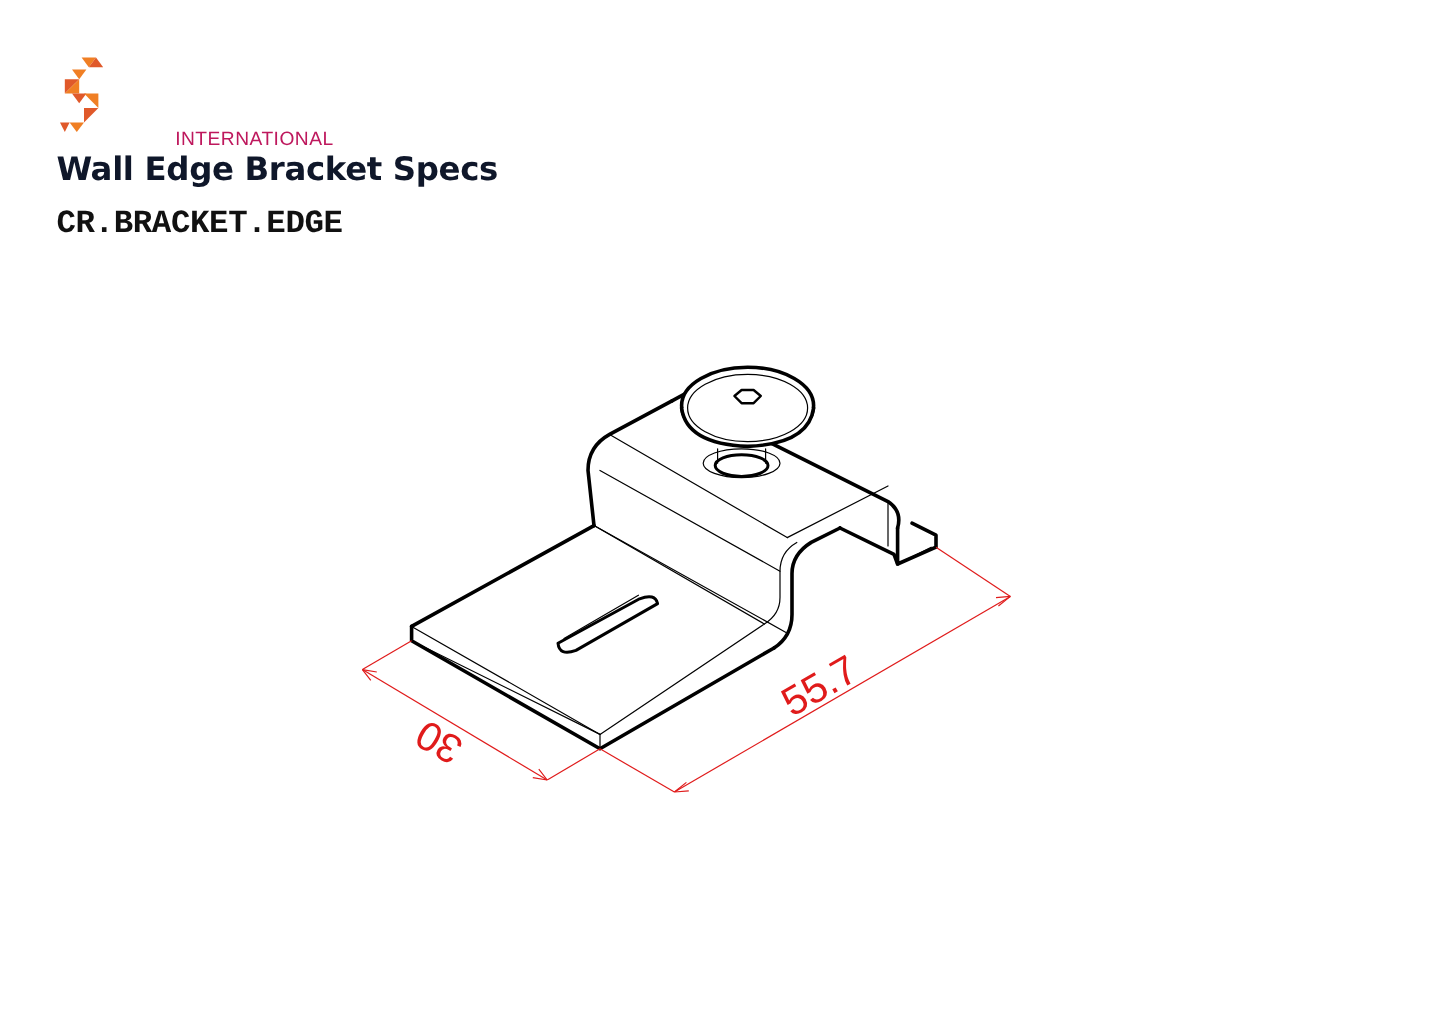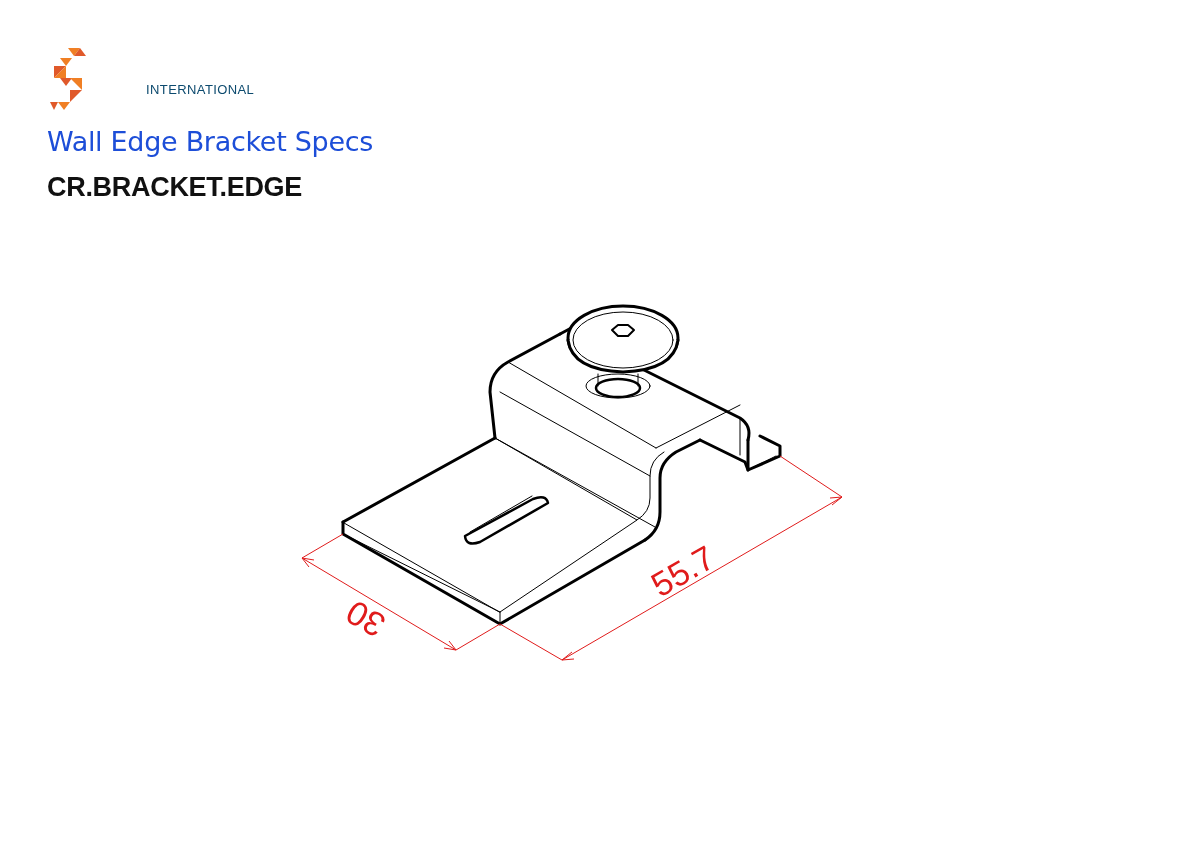--- a/index.html
+++ b/index.html
@@ -1,22 +1,22 @@
 <!DOCTYPE html>
 <html><head>
   <meta charset="utf-8">
   <style>
     html, body { margin: 0; padding: 0; background: #ffffff; }
     body { width: 1200px; height: 848px; position: relative; overflow: hidden; font-family: "DejaVu Sans", sans-serif; }
     .logo { position: absolute; left: 46px; top: 46px; width: 240px; height: 66px; }
     .logo-word { position: absolute; left: 48px; top: -6px; font-family: "Liberation Sans", sans-serif; font-weight: 700; font-size: 54px; letter-spacing: 1px; color: #4a4a4c; line-height: 60px; }
     .logo-word .t { color: #f07f24; }
-    .logo-sub { position: absolute; left: 100px; top: 36px; font-family: "Liberation Sans", sans-serif; font-size: 13px; letter-spacing: 0.4px; color: #0c4a6e; }
-    .title { position: absolute; left: 47px; top: 126px; font-family: "DejaVu Sans", sans-serif; font-weight: 400; font-size: 27px; color: #1d4ed8; letter-spacing: -0.3px; }
-    .code { position: absolute; left: 47px; top: 172px; font-family: Liberation Sans, sans-serif; font-weight: 700; font-size: 27px; color: #111; letter-spacing: -0.3px; }
+    .logo-sub { position: absolute; left: 100px; top: 62px; font-family: "Liberation Sans", sans-serif; font-size: 16px; letter-spacing: 0.4px; color: #be185d; }
+    .title { position: absolute; left: 47px; top: 126px; font-family: "DejaVu Sans", sans-serif; font-weight: 700; font-size: 27px; color: #0f172a; letter-spacing: -0.3px; }
+    .code { position: absolute; left: 47px; top: 172px; font-family: Liberation Mono, monospace; font-weight: 700; font-size: 27px; color: #111; letter-spacing: -0.3px; }
     .drawing { position: absolute; left: 0; top: 0; width: 1200px; height: 848px; }
     .dim-text { font-family: "Liberation Sans", sans-serif; font-size: 34px; fill: #e01b1b; }
   </style>
 </head>
 <body>
 
 <div class="logo">
   <svg width="48" height="66" viewBox="0 0 48 66" style="position:absolute;left:0;top:0;">
 
     <polygon points="22,2 34,2 28,10" fill="#f07f24"></polygon>

